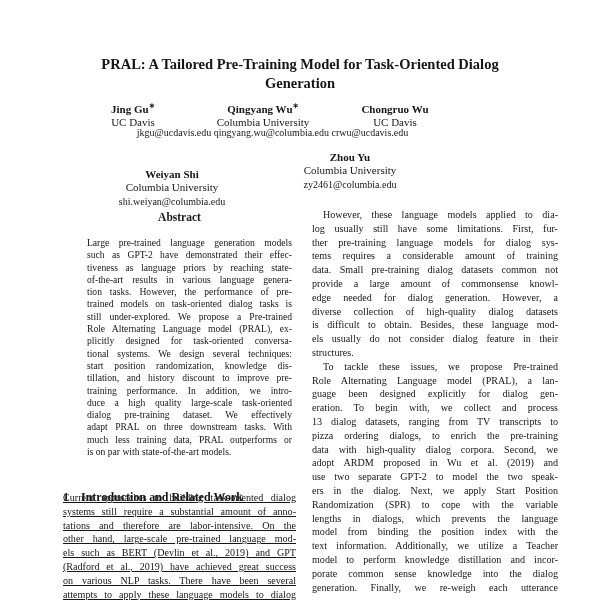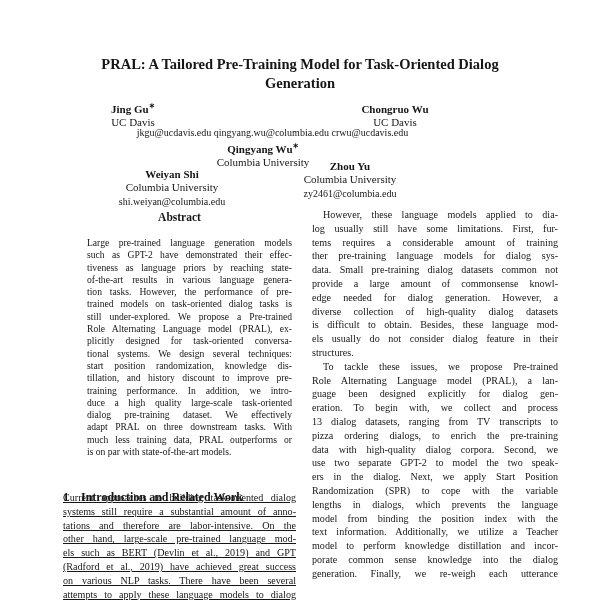--- a/index.html
+++ b/index.html
@@ -67,36 +67,36 @@
 
   <div class="title">
     <div>PRAL: A Tailored Pre-Training Model for Task-Oriented Dialog</div>
     <div>Generation</div>
   </div>
 
   <div class="author-cell" style="top:99px; left:63px; width:140px;">
     <div class="author-name"><span>Jing Gu</span><sup>∗</sup></div>
     <div class="author-affil">UC Davis</div>
   </div>
-  <div class="author-cell" style="top:99px; left:193px; width:140px;margin-top:40px;">
+  <div class="author-cell" style="top:99px; left:193px; width:140px;">
     <div class="author-name"><span>Qingyang Wu</span><sup>∗</sup></div>
     <div class="author-affil">Columbia University</div>
   </div>
   <div class="author-cell" style="top:99px; left:325px; width:140px;">
     <div class="author-name"><span>Chongruo Wu</span><sup></sup></div>
     <div class="author-affil">UC Davis</div>
   </div>
   <div class="emails-line">jkgu@ucdavis.edu qingyang.wu@columbia.edu crwu@ucdavis.edu</div>
 
   <div class="author-cell" style="top:151px; left:92px; width:160px;margin-top:17px;">
     <div class="author-name">Weiyan Shi</div>
     <div class="author-affil">Columbia University</div>
     <div class="author-email">shi.weiyan@columbia.edu</div>
   </div>
-  <div class="author-cell" style="top:160px; left:270px; width:160px;">
+  <div class="author-cell" style="top:151px; left:270px; width:160px;">
     <div class="author-name">Zhou Yu</div>
     <div class="author-affil">Columbia University</div>
     <div class="author-email">zy2461@columbia.edu</div>
   </div>
 
   <div class="abstract-heading">Abstract</div>
   <div class="abstract-body">
       <div class="tline">Large pre-trained language generation models</div>
       <div class="tline">such as GPT-2 have demonstrated their effec-</div>
       <div class="tline">tiveness as language priors by reaching state-</div>
@@ -128,38 +128,39 @@
       <div class="tline">els such as BERT (Devlin et al., 2019) and GPT</div>
       <div class="tline">(Radford et al., 2019) have achieved great success</div>
       <div class="tline">on various NLP tasks.  There have been several</div>
       <div class="tline">attempts to apply these language models to dialog</div>
     </div>
 
   <div class="col-right-body">
     <div>
         <div class="tline indent">However, these language models applied to dia-</div>
         <div class="tline">log usually still have some limitations. First, fur-</div>
+        <div class="tline">ther pre-training language models for dialog sys-</div>
         <div class="tline">tems requires a considerable amount of training</div>
-        <div class="tline">ther pre-training language models for dialog sys-</div>
         <div class="tline">data. Small pre-training dialog datasets common not</div>
         <div class="tline">provide a large amount of commonsense knowl-</div>
         <div class="tline">edge needed for dialog generation.  However, a</div>
         <div class="tline">diverse collection of high-quality dialog datasets</div>
         <div class="tline">is difficult to obtain. Besides, these language mod-</div>
         <div class="tline">els usually do not consider dialog feature in their</div>
         <div class="tline lastline">structures.</div>
       </div>
     <div>
         <div class="tline indent">To tackle these issues, we propose Pre-trained</div>
         <div class="tline">Role Alternating Language model (PRAL), a lan-</div>
         <div class="tline">guage been designed explicitly for dialog gen-</div>
         <div class="tline">eration.  To begin with, we collect and process</div>
         <div class="tline">13 dialog datasets, ranging from TV transcripts to</div>
         <div class="tline">pizza ordering dialogs, to enrich the pre-training</div>
         <div class="tline">data with high-quality dialog corpora. Second, we</div>
+        <div class="tline">adopt ARDM proposed in Wu et al. (2019) and</div>
         <div class="tline">use two separate GPT-2 to model the two speak-</div>
         <div class="tline">ers in the dialog.  Next, we apply Start Position</div>
         <div class="tline">Randomization (SPR) to cope with the variable</div>
         <div class="tline">lengths in dialogs, which prevents the language</div>
         <div class="tline">model from binding the position index with the</div>
         <div class="tline">text information. Additionally, we utilize a Teacher</div>
         <div class="tline">model to perform knowledge distillation and incor-</div>
         <div class="tline">porate common sense knowledge into the dialog</div>
         <div class="tline">generation.  Finally, we re-weigh each utterance</div>
       </div>

